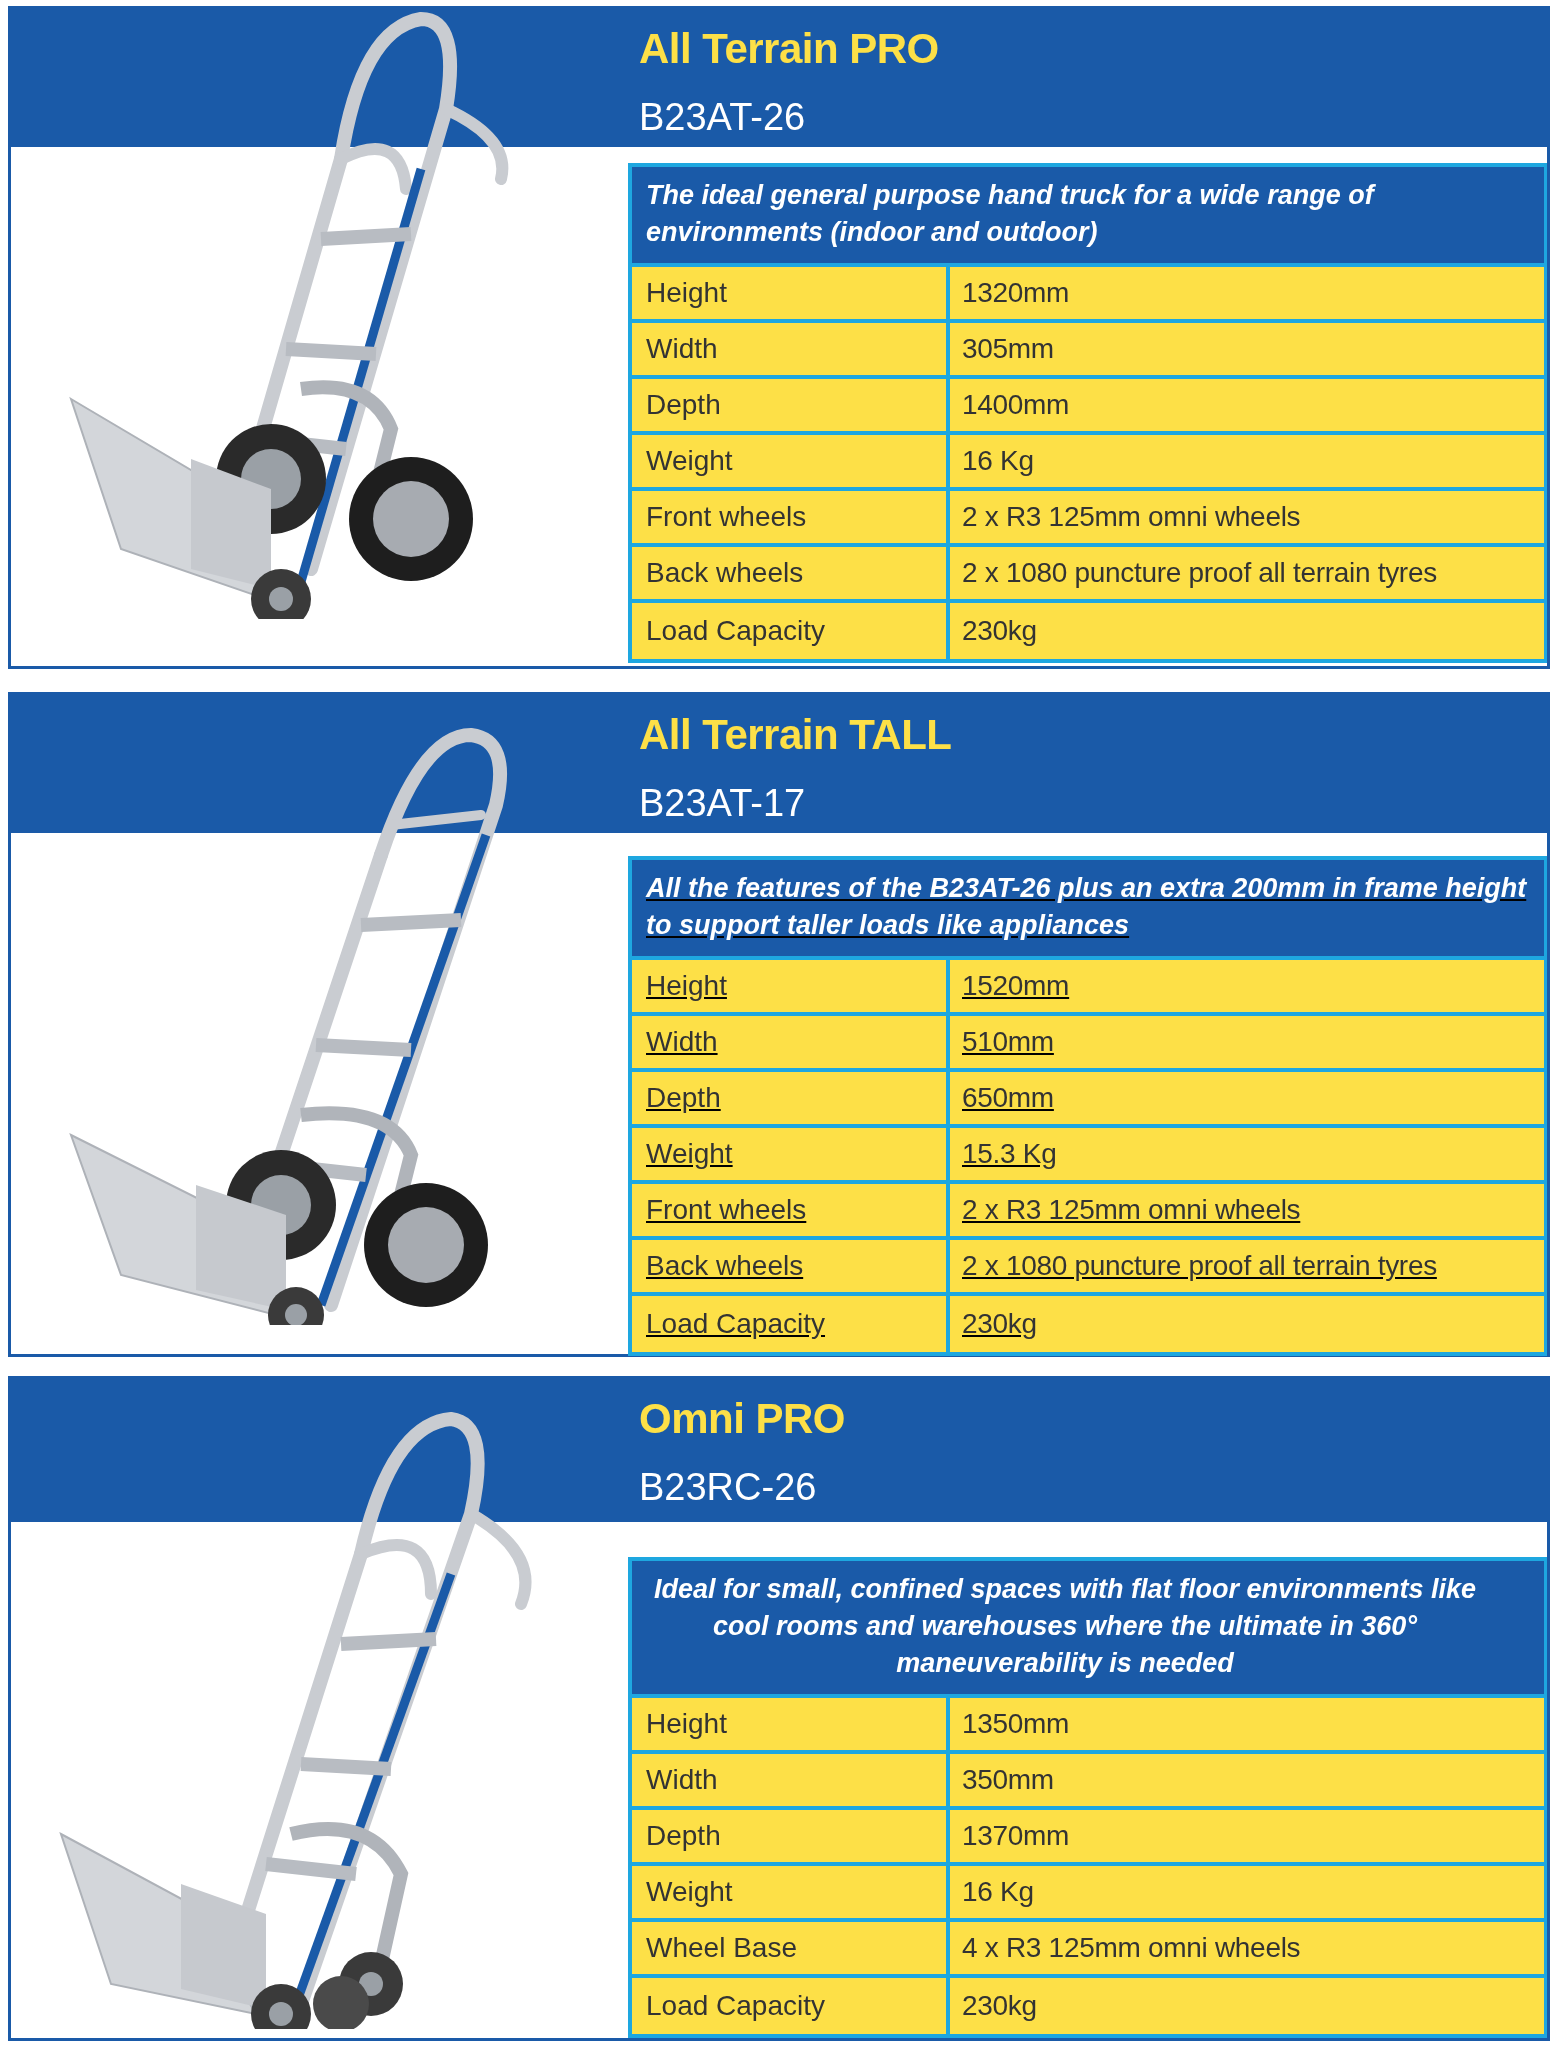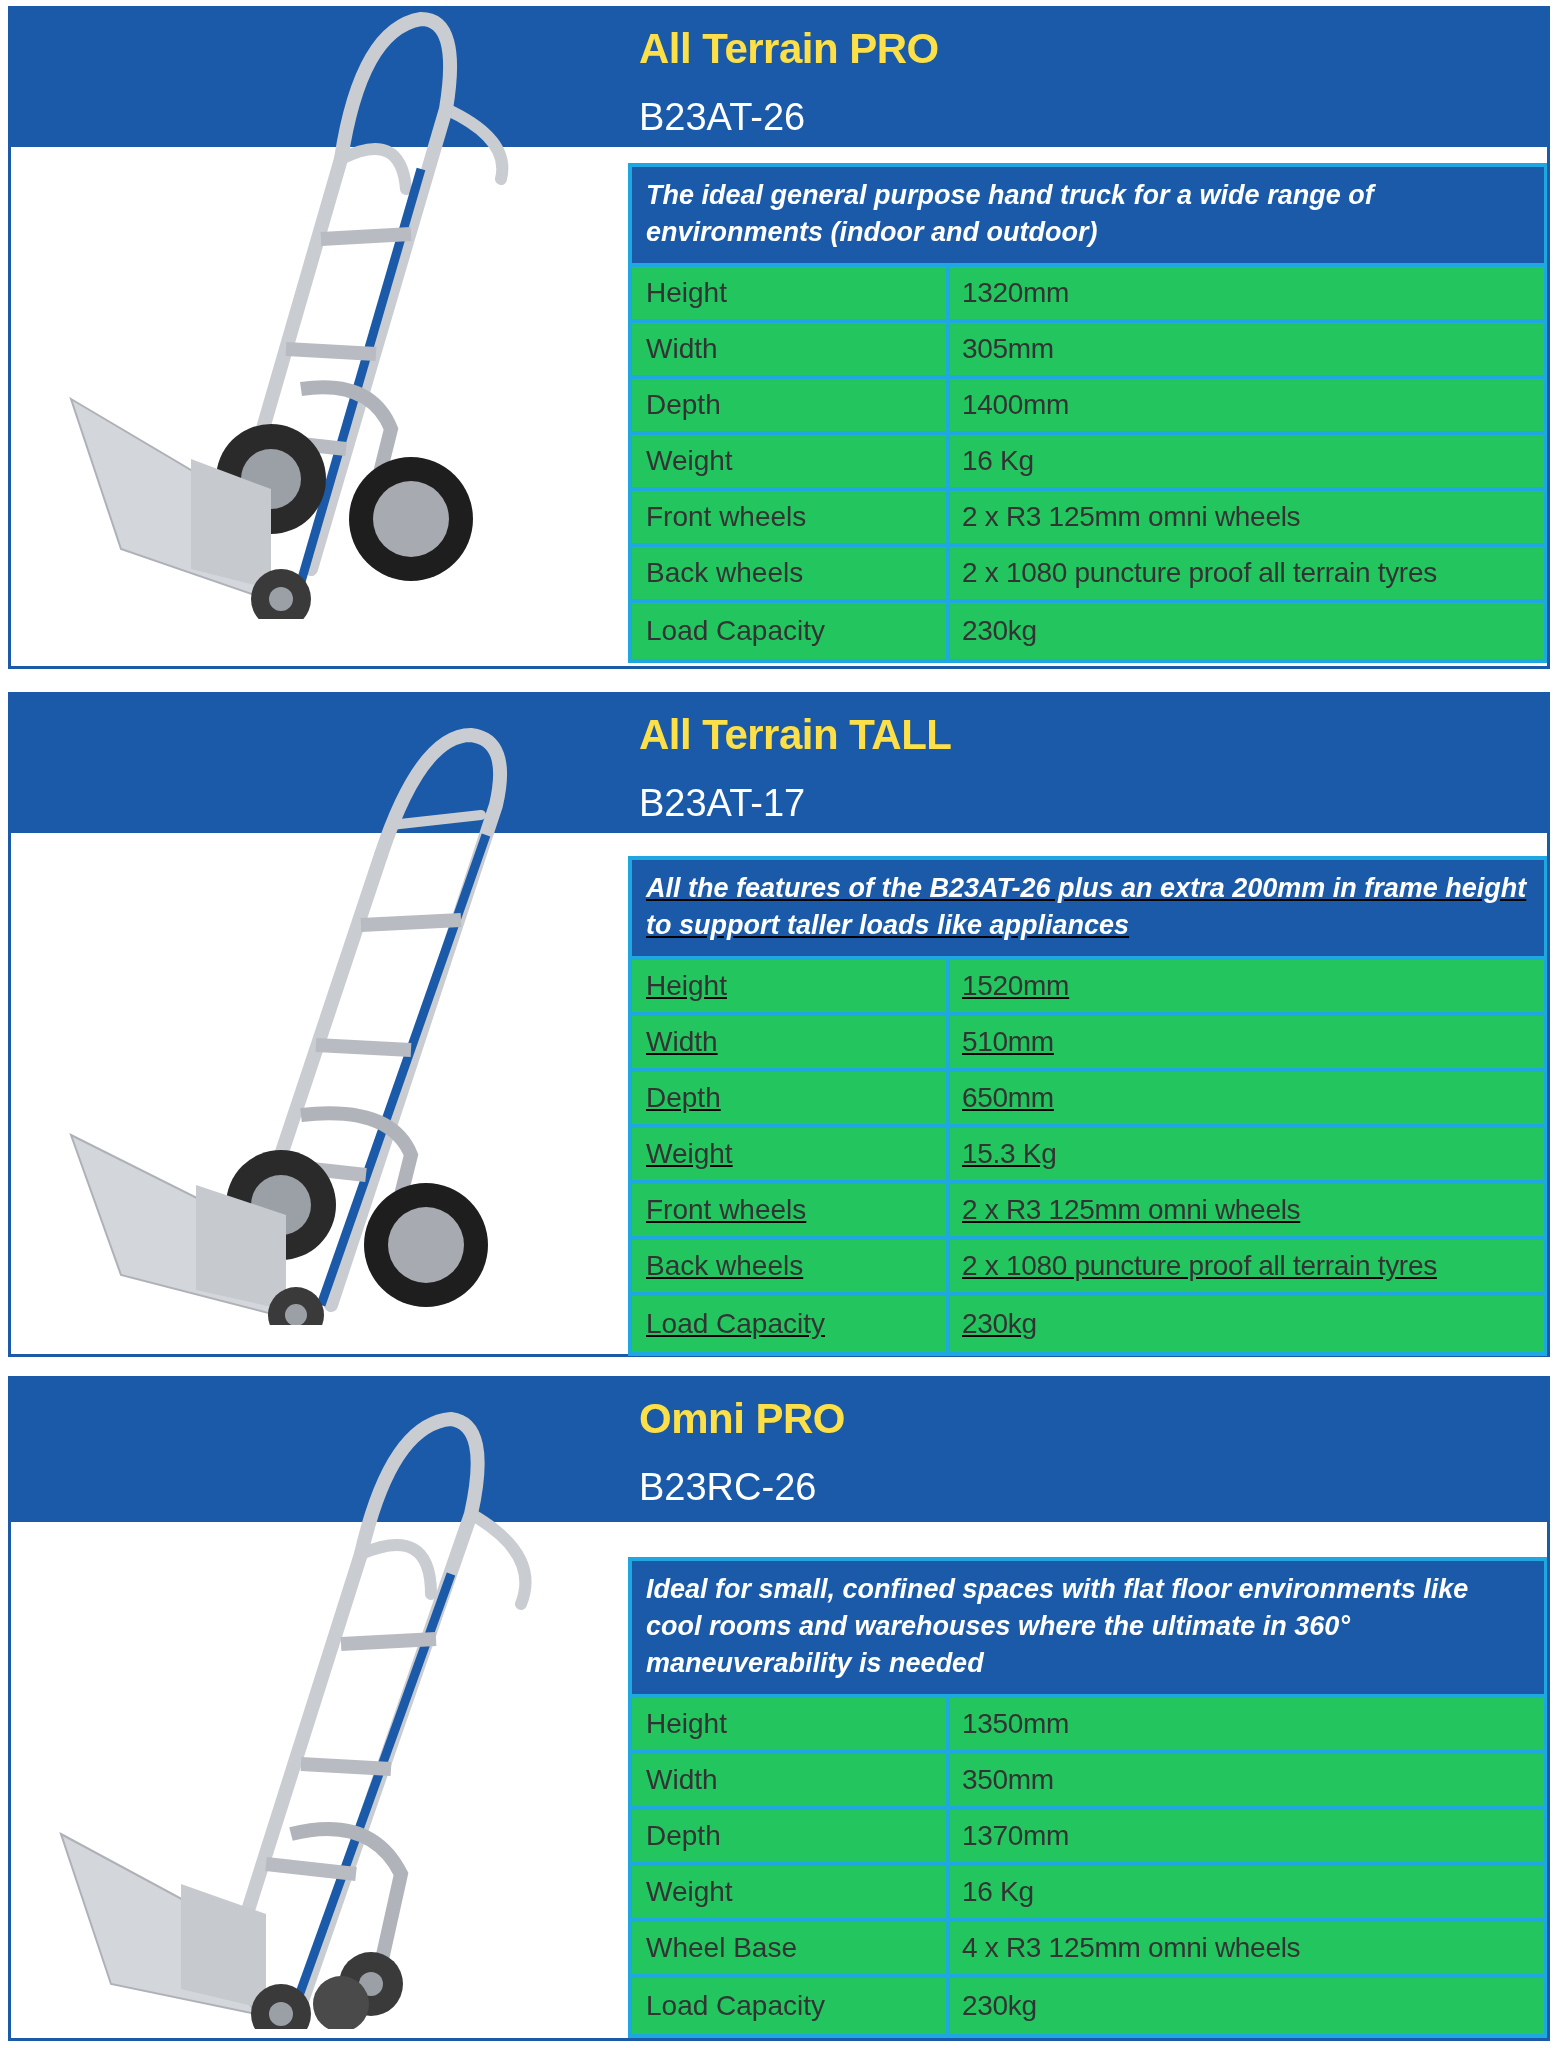--- a/index.html
+++ b/index.html
@@ -24,21 +24,21 @@
     color: #ffffff; font-size: 38px; font-family: "Liberation Sans", sans-serif;
   }
 
   .truck {
     position: absolute; left: 30px; top: 40px; width: 560px; height: 610px;
   }
 
   .spec {
     position: absolute; left: 617px; right: 0;
     border: 4px solid #1ea7e0; border-right-width: 3px;
-    background: #22c55e;
+    background: #fde047;
   }
   .spec-desc {
     background: #1a5aa8; color: #ffffff;
     font-weight: bold; font-style: italic; font-size: 27px; line-height: 37px;
     padding: 10px 14px 12px 14px;
     border-bottom: 4px solid #1ea7e0;
   }
   .spec-row {
     display: flex; height: 56px; border-bottom: 4px solid #1ea7e0;
   }
@@ -170,21 +170,21 @@
         <div class="spec-label">Back wheels</div>
         <div class="spec-value">2 x 1080 puncture proof all terrain tyres</div>
       </div>
     <div class="spec-row">
         <div class="spec-label">Load Capacity</div>
         <div class="spec-value">230kg</div>
       </div>
   </div>
 </div>
 
-<div class="section" style="top:1376px; height:665px;">
+<div class="section" style="top:1376px; height:665px;text-align:center;">
   <div class="band" style="height:143px;">
     <div class="title">Omni PRO</div>
     <div class="sku">B23RC-26</div>
   </div>
   <svg class="truck" viewBox="0 0 560 610" style="top:10px; height:640px;">
     <g fill="none" stroke="#c9ccd1" stroke-width="14" stroke-linecap="round">
       <path d="M320 150 Q350 20 410 15 Q450 20 430 110 L260 600"></path>
       <path d="M320 150 L190 560"></path>
       <path d="M320 150 Q390 120 390 190" stroke-width="12"></path>
       <path d="M430 110 Q500 150 480 200" stroke-width="12"></path>

